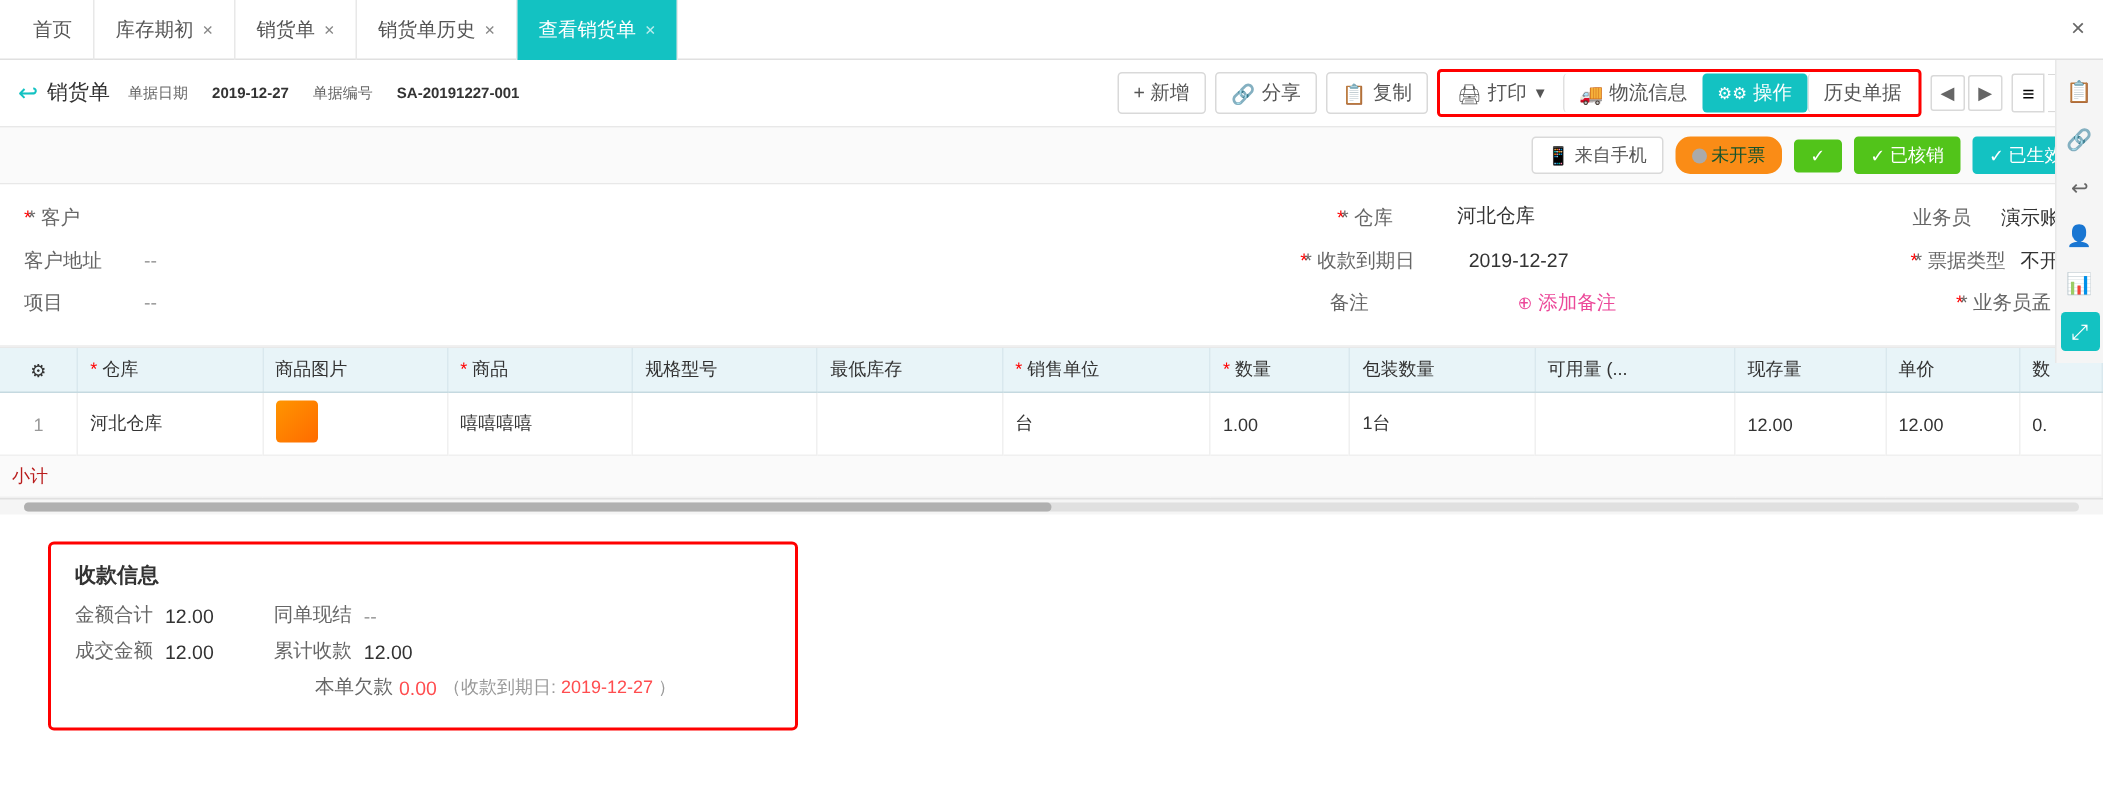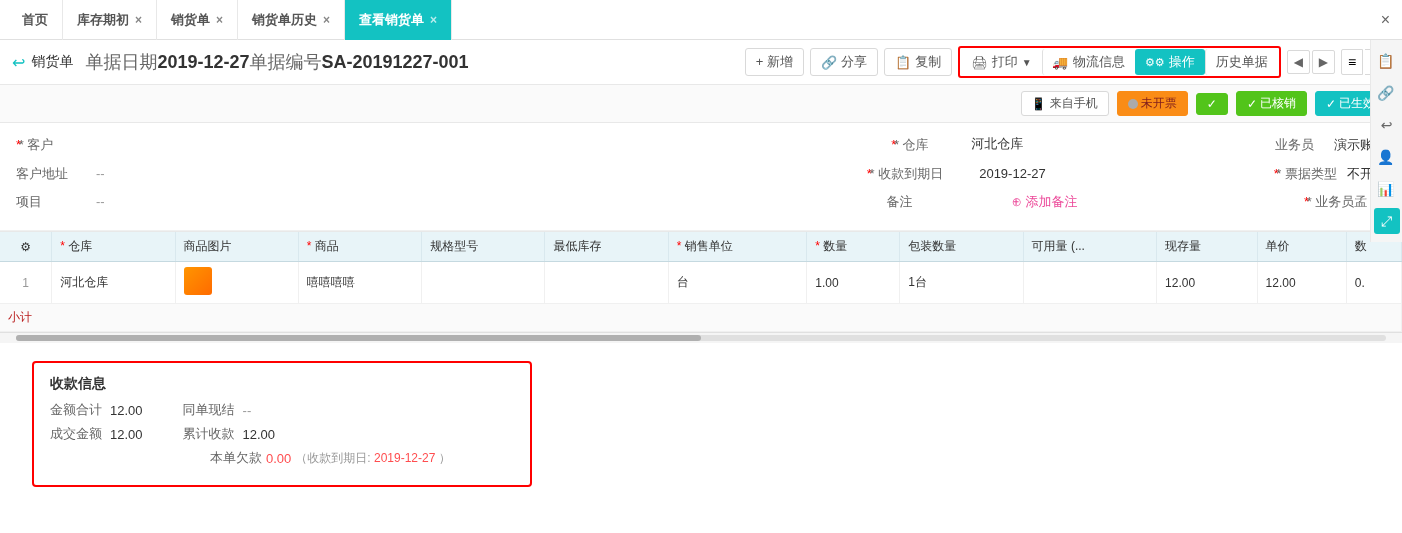--- a/index.html
+++ b/index.html
@@ -8,34 +8,33 @@
     
     .tab-bar {
       display: flex; align-items: center; background: #fff;
       border-bottom: 1px solid #e0e0e0; height: 40px; padding: 0 8px;
       position: relative;
     }
     .tab-item {
       display: flex; align-items: center; padding: 0 14px; height: 40px;
       cursor: pointer; font-size: 13px; color: #555; border-right: 1px solid #e8e8e8;
       white-space: nowrap;
-      font-weight: bold;
     }
     .tab-item.active {
       background: #13c2c2; color: #fff; border-radius: 0;
     }
     .tab-item .close-btn {
       margin-left: 6px; font-size: 12px; cursor: pointer; opacity: 0.7;
     }
     .close-x {
       position: absolute; right: 12px; top: 50%; transform: translateY(-50%);
       font-size: 16px; cursor: pointer; color: #666;
     }
     .doc-title { display: flex; align-items: center; gap: 6px; font-size: 14px; font-weight: 500; }
-    .doc-meta { display: flex; align-items: center; font-size: 18px; color: #333; }
+    .doc-meta { display: flex; align-items: center; gap: 16px; font-size: 10px; color: #333; }
     .doc-meta span { color: #666; }
     .doc-meta strong { color: #333; }
 
     .toolbar-right {
       margin-left: auto; display: flex; align-items: center; gap: 6px;
     }
     .btn-toolbar {
       display: flex; align-items: center; gap: 4px; padding: 4px 10px;
       border: 1px solid #d9d9d9; border-radius: 3px; background: #fff;
       cursor: pointer; font-size: 13px; color: #555; white-space: nowrap;
@@ -51,21 +50,21 @@
     
     .secondary-toolbar {
       display: flex; justify-content: flex-end; align-items: center;
       padding: 6px 16px; background: #fafafa; border-bottom: 1px solid #e8e8e8; gap: 8px;
     }
     .btn-sm {
       display: flex; align-items: center; gap: 3px; padding: 3px 10px;
       border: 1px solid #d9d9d9; border-radius: 3px; background: #fff;
       cursor: pointer; font-size: 12px; color: #555;
     }
-    .btn-sm.orange { background: #fa8c16; color: #7f1d1d; border-color: #fa8c16; }
+    .btn-sm.orange { background: #fa8c16; color: #14532d; border-color: #fa8c16; border-radius: 10px; }
     .btn-sm.green { background: #52c41a; color: #fff; border-color: #52c41a; }
     .btn-sm.cyan { background: #13c2c2; color: #fff; border-color: #13c2c2; }
     .circle-dot { width: 10px; height: 10px; border-radius: 50%; display: inline-block; }
     .dot-gray { background: #aaa; }
 
     
     .form-section {
       padding: 10px 16px; background: #fff; border-bottom: 1px solid #f0f0f0;
     }
     .form-row { display: flex; align-items: center; margin-bottom: 8px; gap: 0; }

